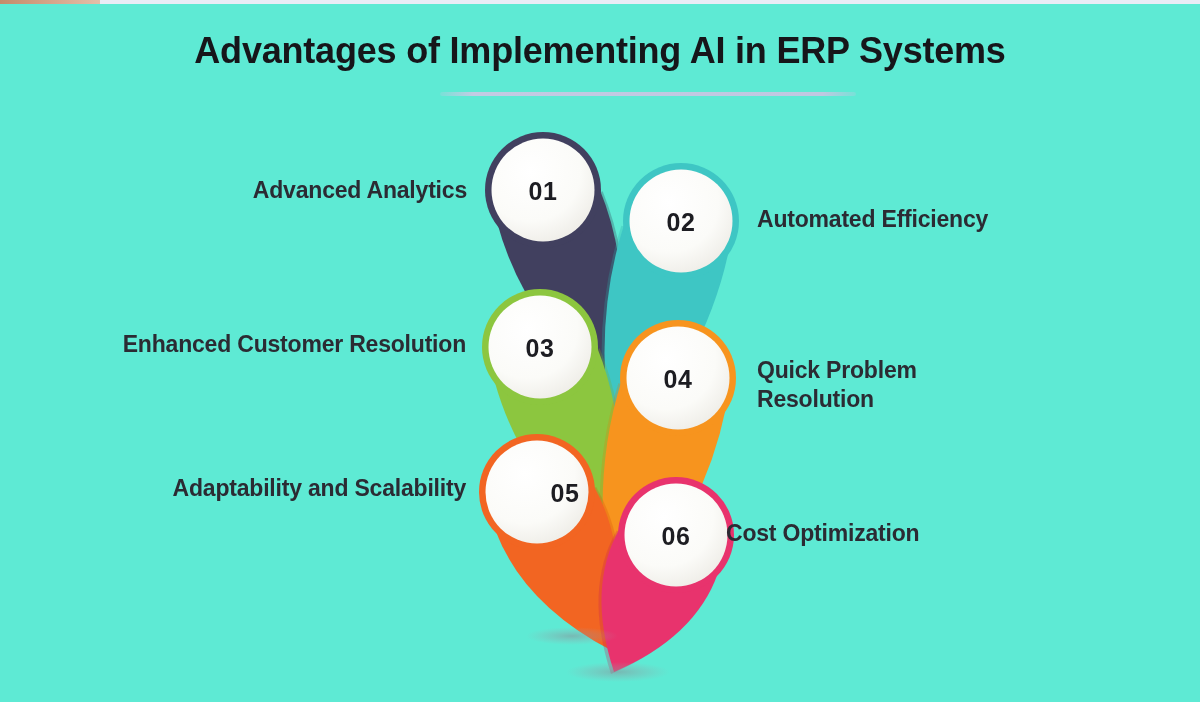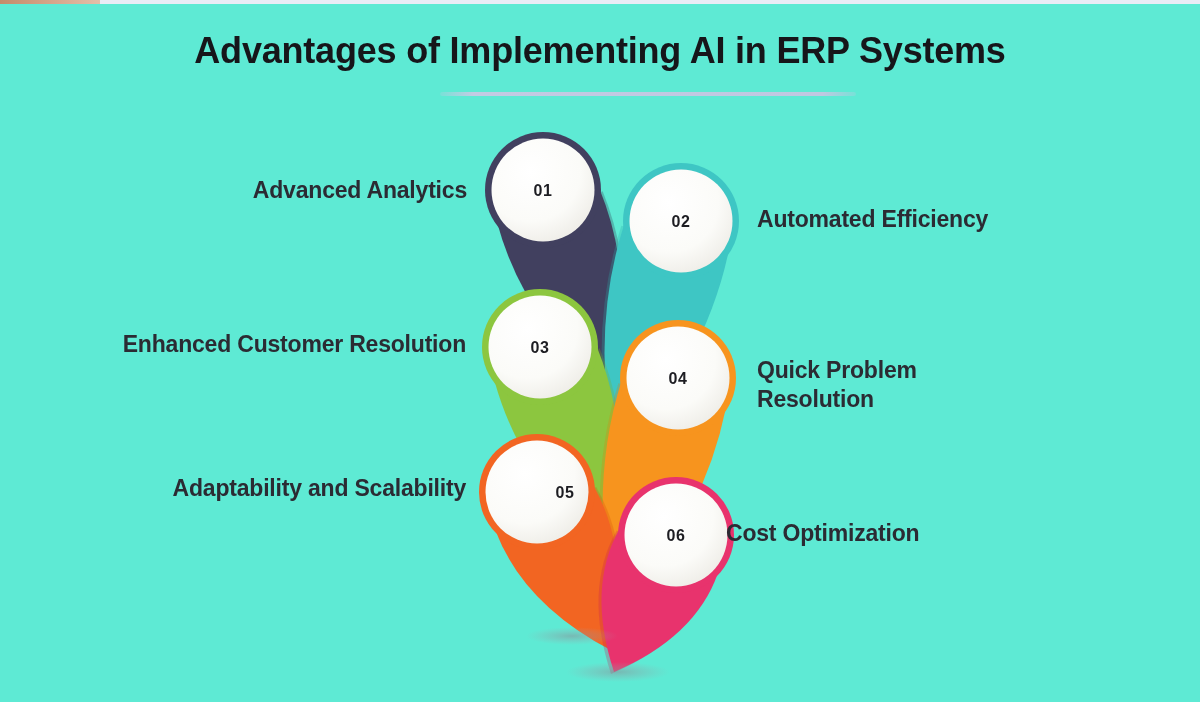--- a/index.html
+++ b/index.html
@@ -47,21 +47,21 @@
   
   #stage {
     position:absolute; left:0; top:0; width:1200px; height:702px;
     pointer-events:none;
   }
   #stage svg { display:block; width:1200px; height:702px; }
 
   
   .pin-num {
     position:absolute;
-    font-size:16px; font-weight:bold;
+    font-size:25px; font-weight:bold;
     color:#1d1d22;
     letter-spacing:0.5px;
     text-align:center;
     transform:translate(-50%,-50%);
     pointer-events:none;
   }
 
   
   .caption {
     position:absolute;

